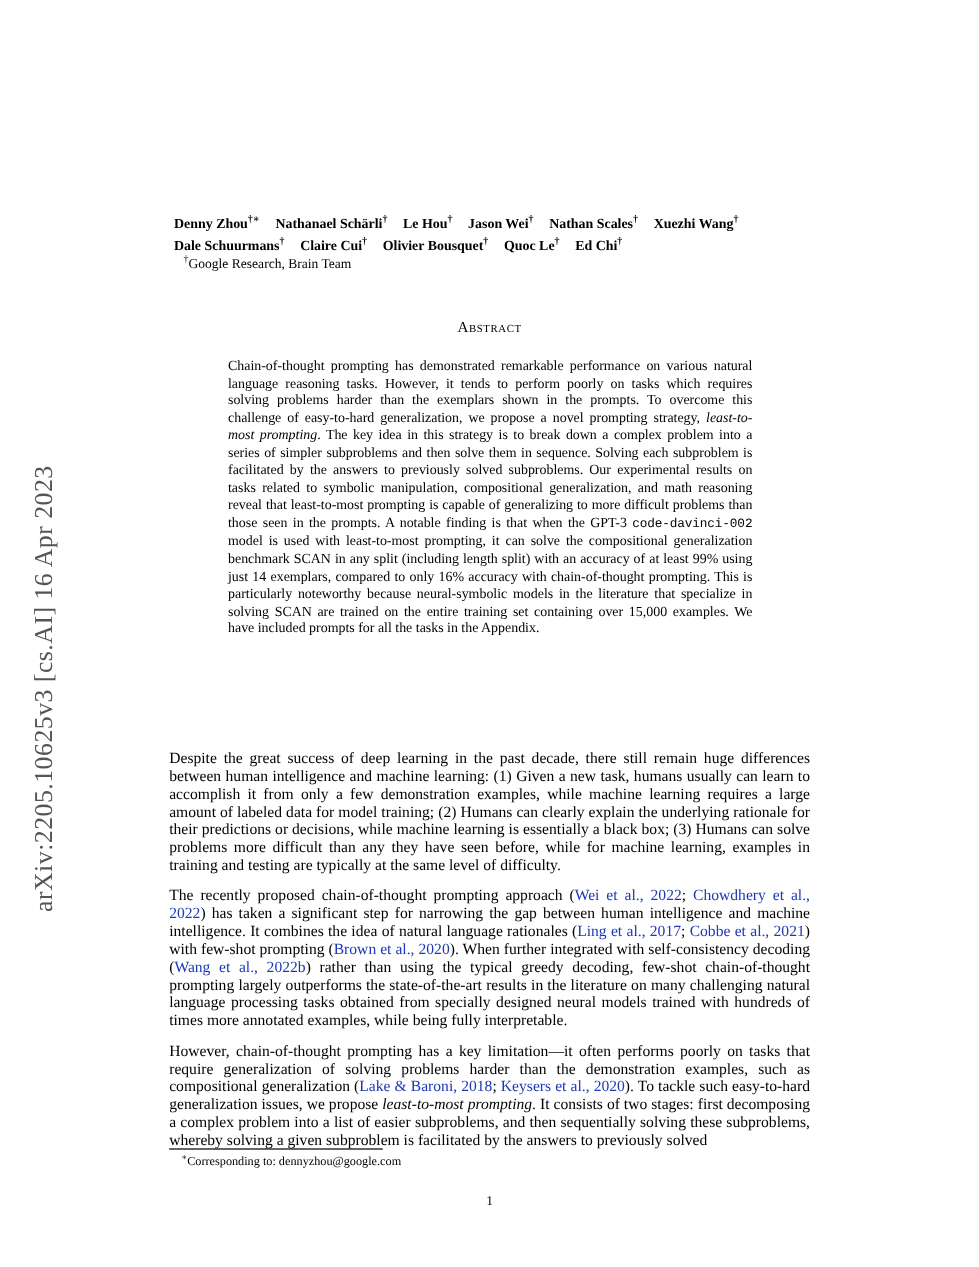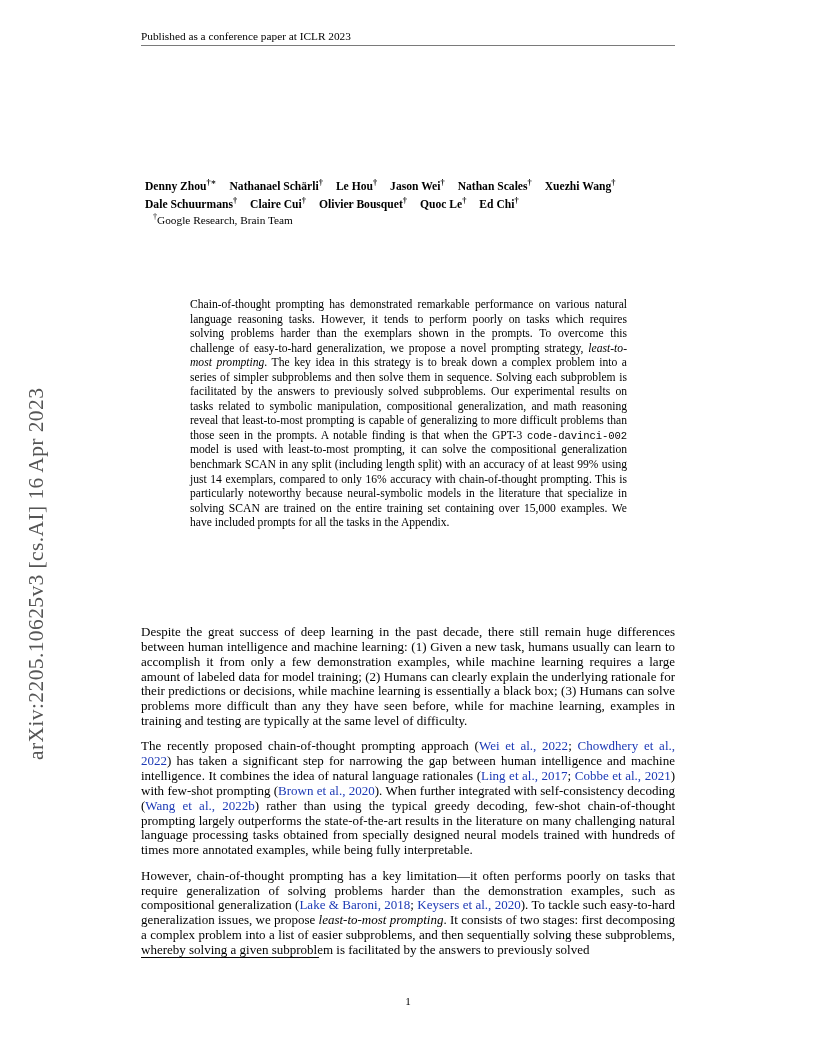--- a/index.html
+++ b/index.html
@@ -209,47 +209,47 @@
 </style>
 </head>
 <body>
 
 <div class="arxiv-stamp">
   <span>arXiv:2205.10625v3  [cs.AI]  16 Apr 2023</span>
 </div>
 
 <div class="page">
 
-  <div class="runhead">
-    <div class="text">Published as a conference paper at ICLR 2023</div>
-    <div class="rule"></div>
-  </div>
 
   <h1 class="title">
   </h1>
 
   <div class="authors">
     <div class="arow" id="arow1"><span class="auth"><span>Denny Zhou</span><sup class="mark">†∗</sup></span><span class="auth"><span>Nathanael Schärli</span><sup class="mark">†</sup></span><span class="auth"><span>Le Hou</span><sup class="mark">†</sup></span><span class="auth"><span>Jason Wei</span><sup class="mark">†</sup></span><span class="auth"><span>Nathan Scales</span><sup class="mark">†</sup></span><span class="auth"><span>Xuezhi Wang</span><sup class="mark">†</sup></span></div>
     <div class="arow" id="arow2"><span class="auth"><span>Dale Schuurmans</span><sup class="mark">†</sup></span><span class="auth"><span>Claire Cui</span><sup class="mark">†</sup></span><span class="auth"><span>Olivier Bousquet</span><sup class="mark">†</sup></span><span class="auth"><span>Quoc Le</span><sup class="mark">†</sup></span><span class="auth"><span>Ed Chi</span><sup class="mark">†</sup></span></div>
   </div>
   <div class="affil">
     <sup class="mark">†</sup><span>Google Research, Brain Team</span>
   </div>
 
+  <div class="abs-head">Abstract</div>
 
   <div class="abstract">
     <span>Chain-of-thought prompting has demonstrated remarkable performance on various natural language reasoning tasks. However, it tends to perform poorly on tasks which requires solving problems harder than the exemplars shown in the prompts. To overcome this challenge of easy-to-hard generalization, we propose a novel prompting strategy, </span><span class="it">least-to-most prompting</span><span>. The key idea in this strategy is to break down a complex problem into a series of simpler subproblems and then solve them in sequence. Solving each subproblem is facilitated by the answers to previously solved subproblems. Our experimental results on tasks related to symbolic manipulation, compositional generalization, and math reasoning reveal that least-to-most prompting is capable of generalizing to more difficult problems than those seen in the prompts. A notable finding is that when the GPT-3 </span><span class="mono">code-davinci-002</span><span> model is used with least-to-most prompting, it can solve the compositional generalization benchmark SCAN in any split (including length split) with an accuracy of at least 99% using just 14 exemplars, compared to only 16% accuracy with chain-of-thought prompting. This is particularly noteworthy because neural-symbolic models in the literature that specialize in solving SCAN are trained on the entire training set containing over 15,000 examples. We have included prompts for all the tasks in the Appendix.</span>
   </div>
 
 
   <div class="body">
     <p>Despite the great success of deep learning in the past decade, there still remain huge differences between human intelligence and machine learning: (1) Given a new task, humans usually can learn to accomplish it from only a few demonstration examples, while machine learning requires a large amount of labeled data for model training; (2) Humans can clearly explain the underlying rationale for their predictions or decisions, while machine learning is essentially a black box; (3) Humans can solve problems more difficult than any they have seen before, while for machine learning, examples in training and testing are typically at the same level of difficulty.</p>
 
     <p><span>The recently proposed chain-of-thought prompting approach (</span><a class="cite" href="#">Wei et al., 2022</a><span>; </span><a class="cite" href="#">Chowdhery et al., 2022</a><span>) has taken a significant step for narrowing the gap between human intelligence and machine intelligence. It combines the idea of natural language rationales (</span><a class="cite" href="#">Ling et al., 2017</a><span>; </span><a class="cite" href="#">Cobbe et al., 2021</a><span>) with few-shot prompting (</span><a class="cite" href="#">Brown et al., 2020</a><span>). When further integrated with self-consistency decoding (</span><a class="cite" href="#">Wang et al., 2022b</a><span>) rather than using the typical greedy decoding, few-shot chain-of-thought prompting largely outperforms the state-of-the-art results in the literature on many challenging natural language processing tasks obtained from specially designed neural models trained with hundreds of times more annotated examples, while being fully interpretable.</span></p>
 
     <p><span>However, chain-of-thought prompting has a key limitation—it often performs poorly on tasks that require generalization of solving problems harder than the demonstration examples, such as compositional generalization (</span><a class="cite" href="#">Lake &amp; Baroni, 2018</a><span>; </span><a class="cite" href="#">Keysers et al., 2020</a><span>). To tackle such easy-to-hard generalization issues, we propose </span><span class="it">least-to-most prompting</span><span>. It consists of two stages: first decomposing a complex problem into a list of easier subproblems, and then sequentially solving these subproblems, whereby solving a given subproblem is facilitated by the answers to previously solved</span></p>
   </div>
 
   <div class="fn-rule"></div>
+  <div class="footnote">
+    <sup class="mark">∗</sup><span>Corresponding to:  dennyzhou@google.com</span>
+  </div>
 
   <div class="folio">1</div>
 
 </div>
 
 </body></html>

